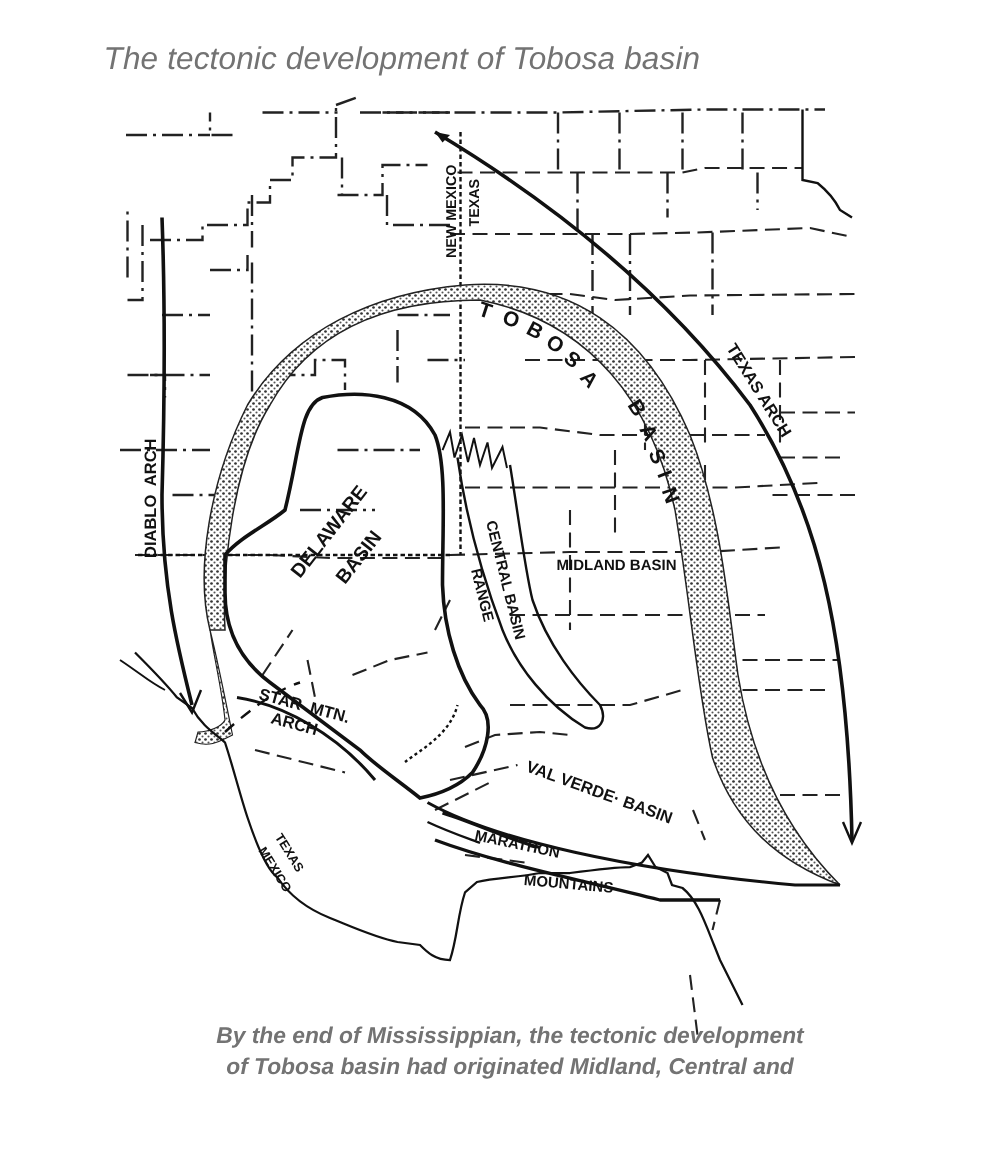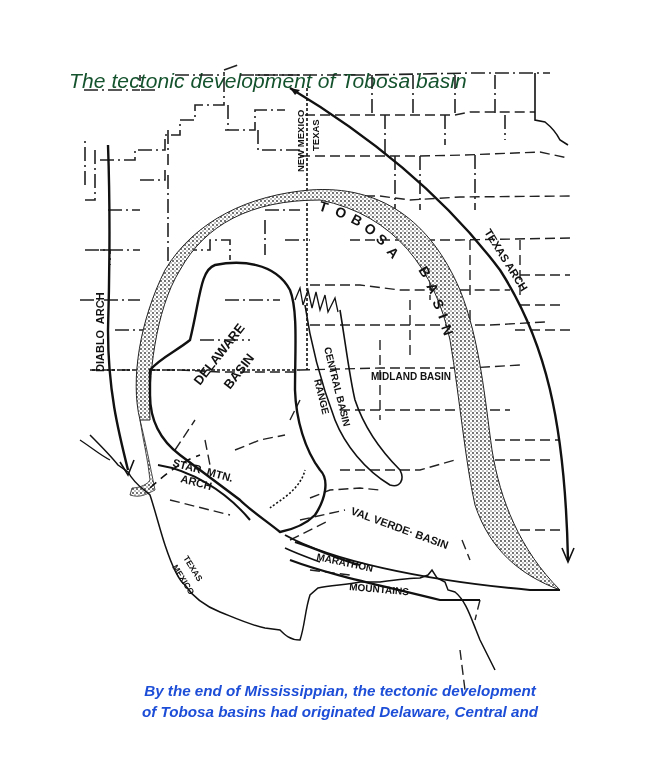--- a/index.html
+++ b/index.html
@@ -1,26 +1,26 @@
 <!DOCTYPE html>
 <html><head>
   <meta charset="utf-8">
   <style>
     html, body { margin: 0; padding: 0; background: #ffffff; }
     body { width: 672px; height: 768px; position: relative; overflow: hidden; font-family: "Liberation Sans", sans-serif; }
     .title {
       position: absolute; left: 0; top: 28px; width: 672px;
       text-align: left; padding-left: 69px; box-sizing: border-box;
       font-family: "Liberation Sans", sans-serif; font-style: italic;
-      font-size: 21px; color: #14532d; letter-spacing: 0.1px; margin-top: 41px;
+      font-size: 21px; color: #737373; letter-spacing: 0.1px;
     }
     .caption {
       position: absolute; left: 110px; top: 680px; width: 460px;
       text-align: center; font-family: "Liberation Sans", sans-serif;
-      font-style: italic; font-weight: bold; font-size: 15.2px; line-height: 21px; color: #1d4ed8;
+      font-style: italic; font-weight: bold; font-size: 15.2px; line-height: 21px; color: #737373;
     }
     .caption span { display: block; }
     svg.map { position: absolute; left: 0; top: 0; }
     .lbl { font-family: "Liberation Sans", sans-serif; font-weight: bold; fill: #111; }
     .county { stroke: #222; stroke-width: 1.6; fill: none; stroke-dasharray: 14 4 2 4; }
     .county2 { stroke: #222; stroke-width: 1.4; fill: none; stroke-dasharray: 10 5; }
     .stateline { stroke: #111; stroke-width: 1.6; fill: none; stroke-dasharray: 3 2; }
     .solid { stroke: #111; fill: none; }
   </style>
 </head>
@@ -164,14 +164,14 @@
     <text class="lbl" font-size="10" transform="translate(316,560) rotate(12)">MARATHON</text>
     <text class="lbl" font-size="10" transform="translate(349,590) rotate(5)">MOUNTAINS</text>
 
     <text class="lbl" font-size="8.5" transform="translate(183,558) rotate(58)">TEXAS</text>
     <text class="lbl" font-size="8.5" transform="translate(172,567) rotate(58)">MEXICO</text>
   </g>
 </svg>
 
 <div class="caption">
   <span>By the end of Mississippian, the tectonic development</span>
-  <span>of Tobosa basins had originated Delaware, Central and</span>
+  <span>of Tobosa basin had originated Midland, Central and</span>
 </div>
 
 </body></html>

